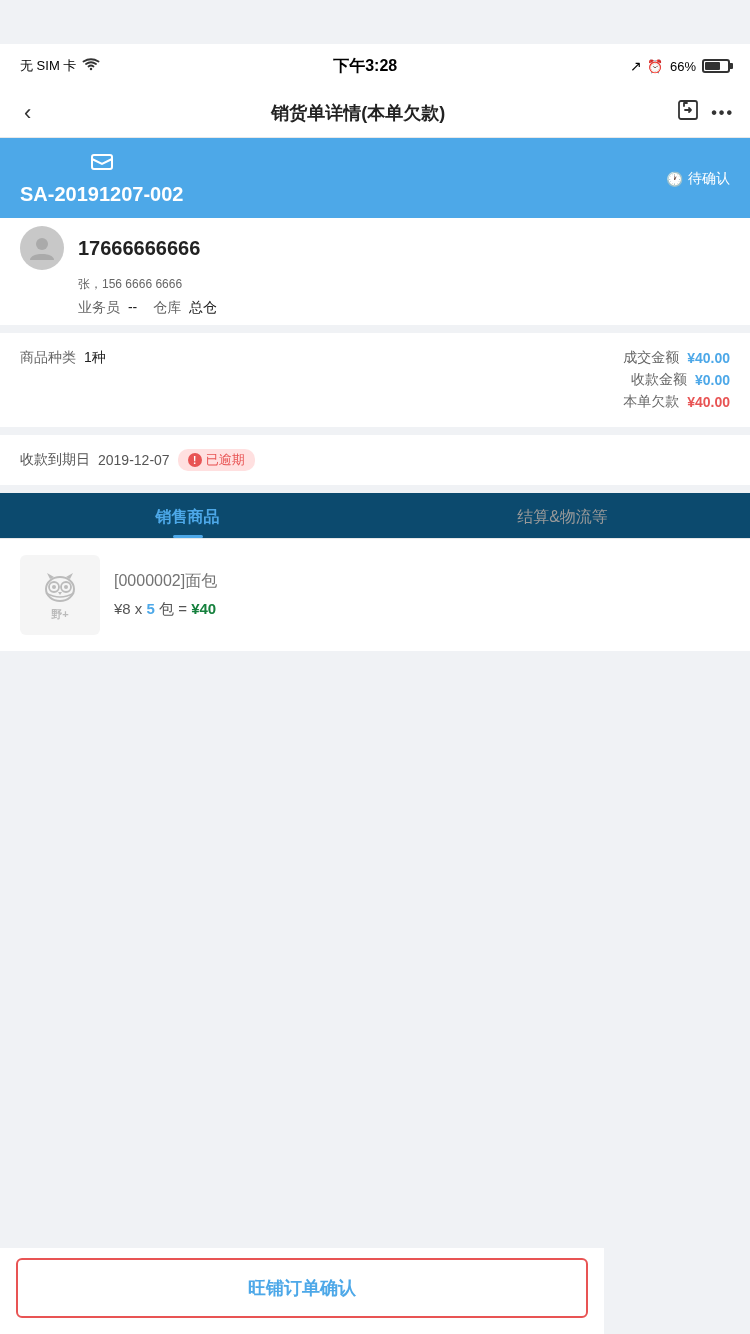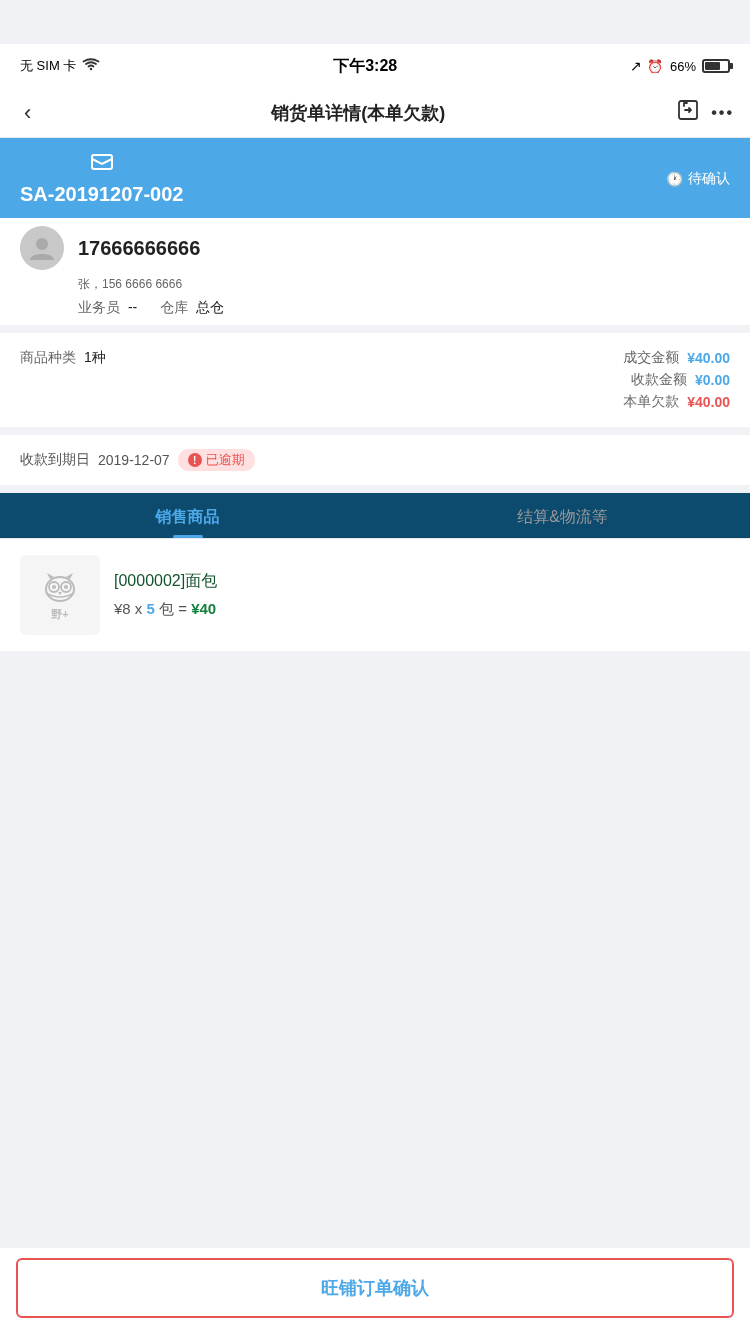--- a/index.html
+++ b/index.html
@@ -139,21 +139,21 @@
       color: #222;
     }
     .customer-sub {
       font-size: 12px;
       color: #666;
       margin-left: 58px;
       margin-bottom: 4px;
     }
     .customer-meta {
       display: flex;
-      gap: 23px;
+      gap: 16px;
       margin-left: 58px;
       margin-top: 6px;
     }
     .meta-item {
       font-size: 14px;
       color: #666;
     }
     .meta-value {
       color: #222;
     }
@@ -295,21 +295,21 @@
     .owl-text {
       font-size: 11px;
       color: #bbb;
       font-weight: 600;
     }
     .product-info {
       flex: 1;
     }
     .product-name {
       font-size: 16px;
-      color: #14532d;
+      color: #737373;
       font-weight: 500;
       margin-bottom: 8px;
     }
     .product-price {
       font-size: 15px;
       color: #555;
     }
     .product-price .qty { color: #4da8e8; font-weight: 600; }
     .product-price .total { color: #15803d; font-weight: 700; }
 
@@ -317,21 +317,21 @@
     .bottom-area {
       background: #f0f2f5;
       height: 220px;
     }
 
     
     .confirm-btn-container {
       position: fixed;
       bottom: 0;
       left: 0;
-      width: 750px;
+      width: 604px;
       padding: 10px 16px 16px;
       background: #fff;
     }
     .confirm-btn {
       width: 100%;
       padding: 16px;
       border: 2px solid #e85454;
       background: #fff;
       color: #4da8e8;
       font-size: 18px;

